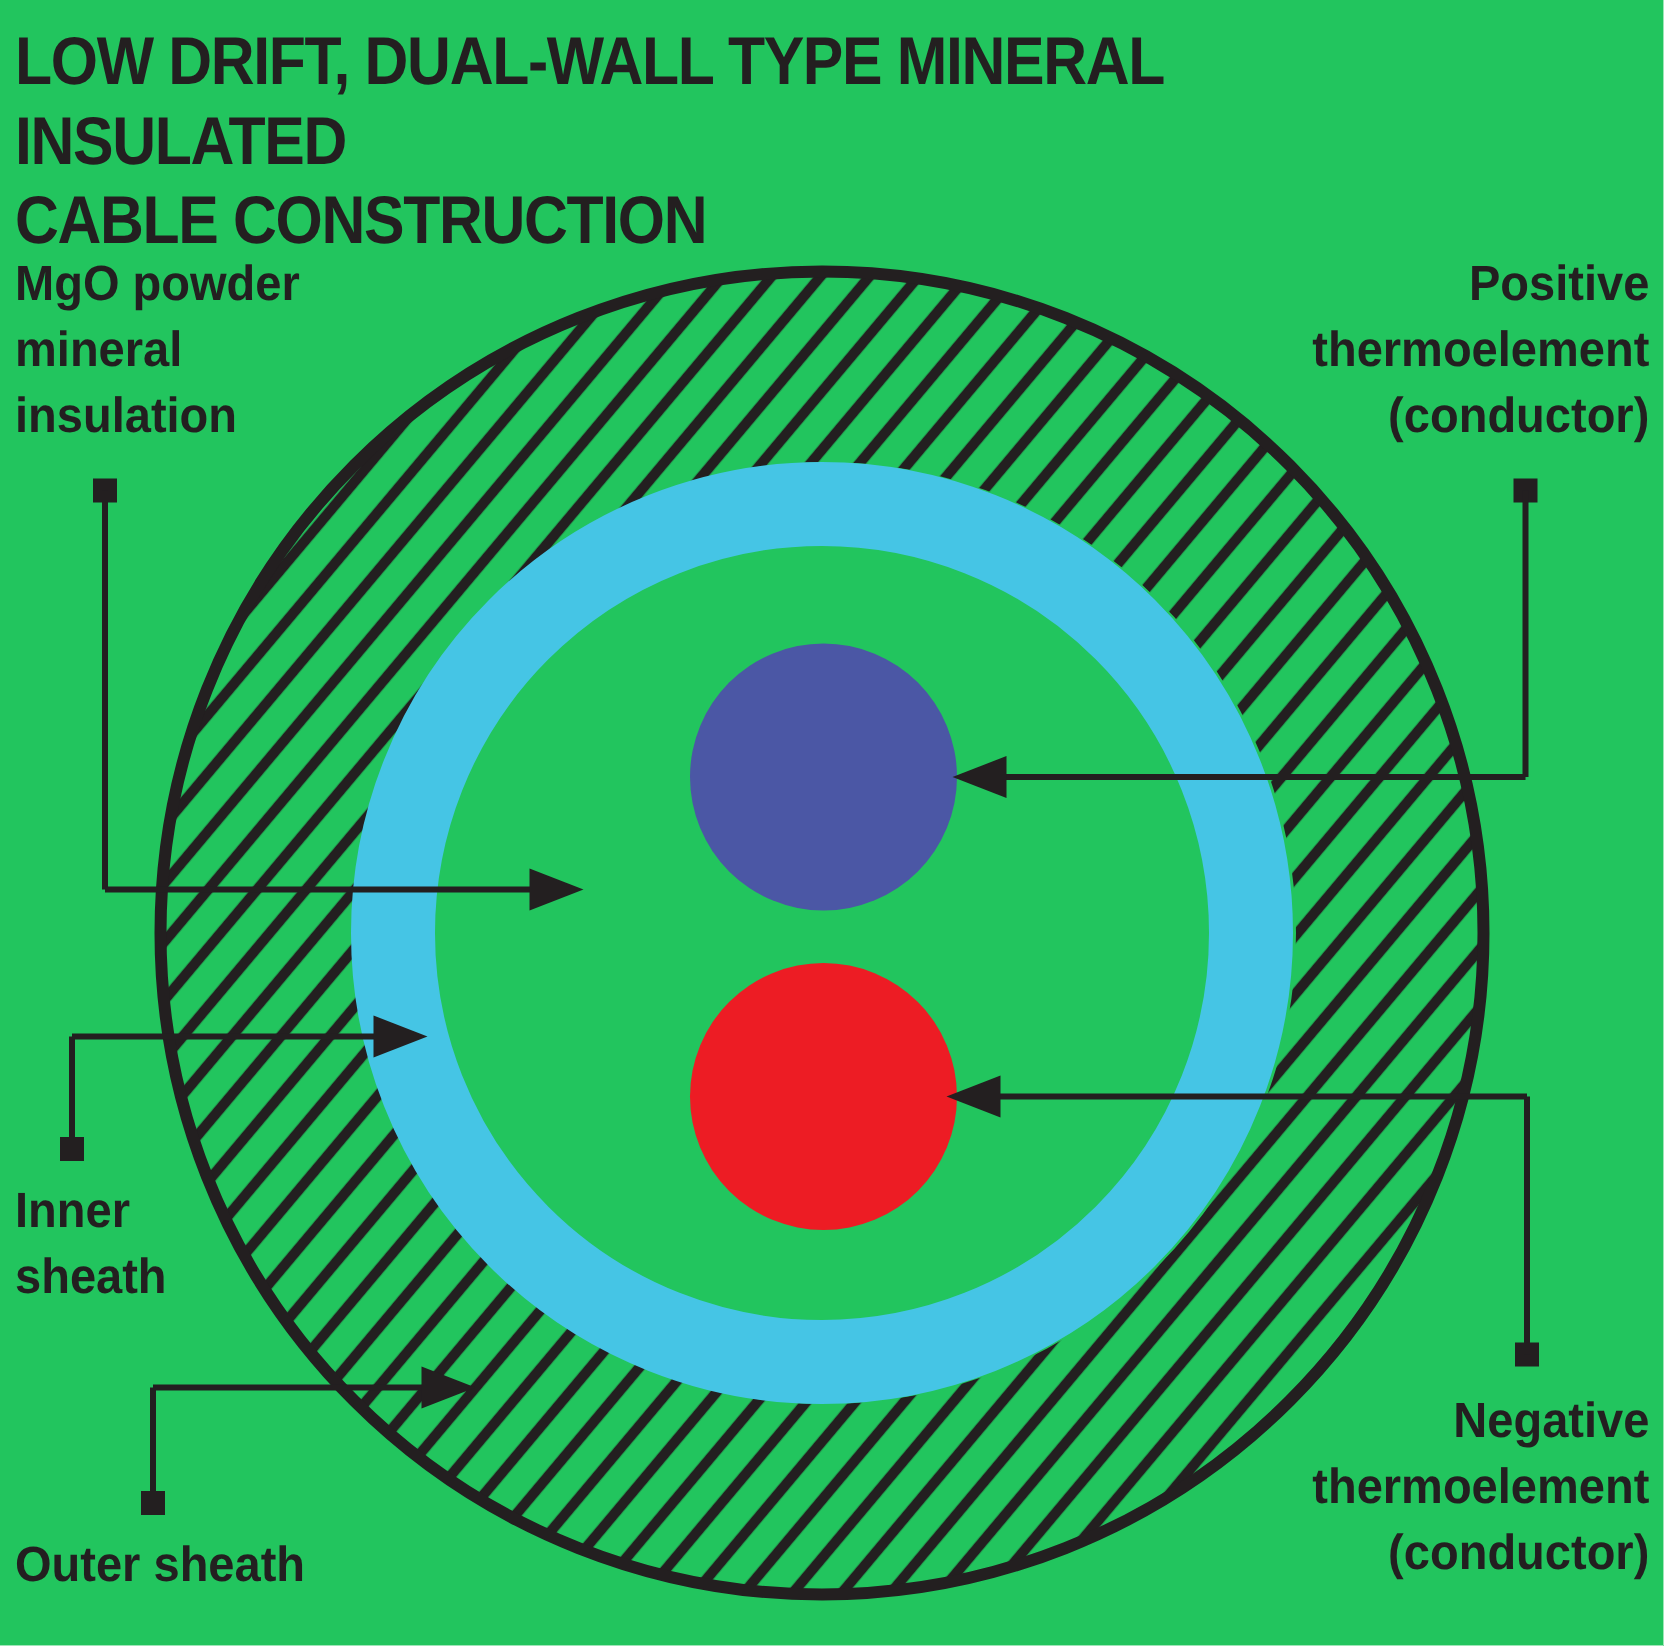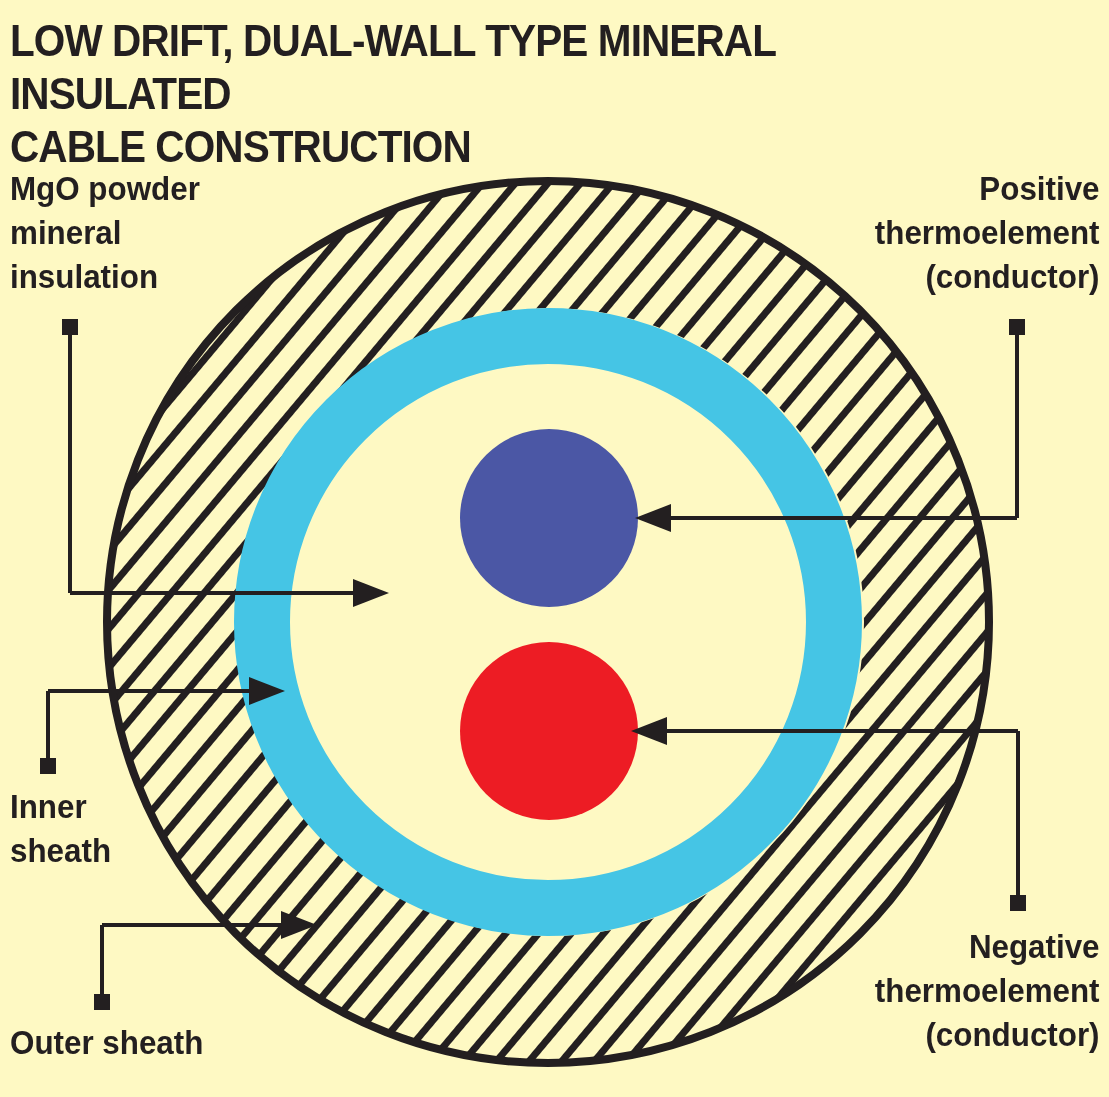--- a/index.html
+++ b/index.html
@@ -1,19 +1,19 @@
 <!DOCTYPE html>
 <html><head>
 <meta charset="utf-8">
 <style>
   html,body{margin:0;padding:0;background:#ffffff;}
   .page{
     position:relative;
     width:1109px;height:1097px;
-    background:#fef9c3;
+    background:#22c55e;
     font-family:"Liberation Sans", sans-serif;
     overflow:hidden;
   }
   .title{
     position:absolute;left:10px;top:14px;
     font-size:45px;font-weight:800;
     letter-spacing:-1px;line-height:1.18;
     color:#231f20;
     white-space:pre-line;
     transform:scaleX(0.90);

